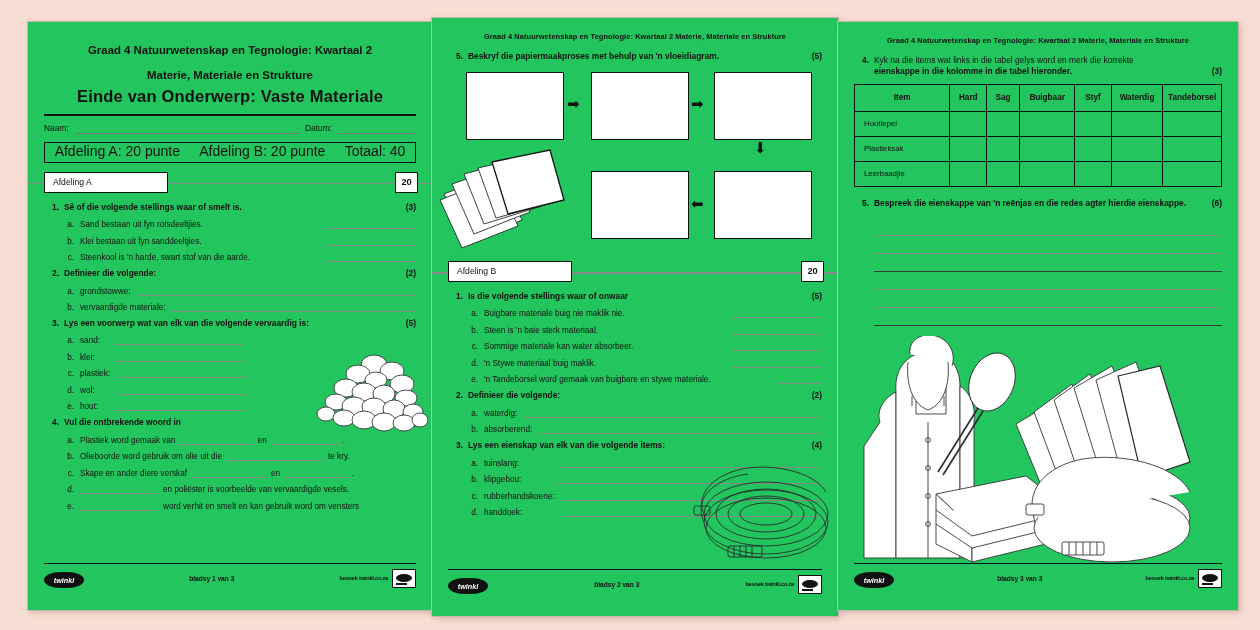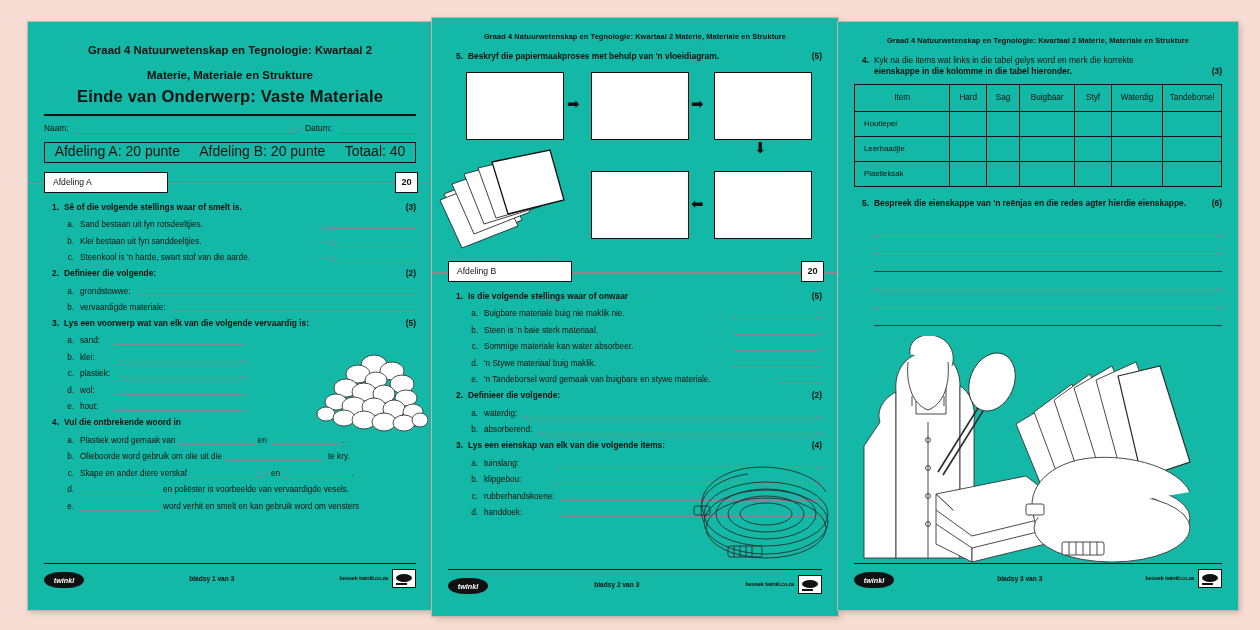--- a/index.html
+++ b/index.html
@@ -6,21 +6,21 @@
   body{
     width:1260px;height:630px;overflow:hidden;
     background:#f7ddd3;
     font-family:"Liberation Sans", sans-serif;
     -webkit-font-smoothing:antialiased;
   }
   .stage{position:relative;width:1260px;height:630px;}
 
   
   .page{
-    position:absolute;background:#14b8a6;
+    position:absolute;background:#22c55e;
     box-shadow:0 0 0 1px #c8b5ae, 2px 2px 6px rgba(120,80,70,.35);
     overflow:hidden;
   }
   #page1{left:28px;top:22px;width:404px;height:588px;}
   #page2{left:432px;top:18px;width:406px;height:598px;}
   #page3{left:838px;top:22px;width:400px;height:588px;}
 
   .inner{position:absolute;inset:0;padding:12px 16px 0 16px;box-sizing:border-box;}
 
   
@@ -100,21 +100,21 @@
   .rocks{position:absolute;right:4px;top:330px;width:112px;height:85px;}
 
   
   .flow{position:relative;height:186px;margin-top:4px;}
   .fbox{position:absolute;border:1.1px solid #111;background:#fff;}
   .arrow{position:absolute;font-size:15px;line-height:1;color:#111;}
 
   
   table.props{border-collapse:collapse;width:100%;margin-top:7px;}
   table.props th, table.props td{border:1.3px solid #111;height:22px;font-size:8.2px;color:#111;}
-  table.props th{font-weight:normal;text-align:center;padding:2px 3px;}
+  table.props th{font-weight:bold;text-align:center;padding:2px 3px;}
   table.props td.itemcell{text-align:left;padding-left:9px;font-size:7.8px;}
 
   .wlines{margin-top:9px;}
   .wline{border-bottom:1px solid #8c8c8c;height:17px;}
   .wline.dark{border-bottom:1.3px solid #3a3a3a;}
 
   svg{display:block;}
 </style>
 </head>
 <body>
@@ -508,30 +508,30 @@
           <tr>
             <td class="itemcell">Houtlepel</td>
             <td></td>
               <td></td>
             <td></td>
               <td></td>
             <td></td>
               <td></td>
           </tr>
           <tr>
-            <td class="itemcell">Leerbaadjie</td>
+            <td class="itemcell">Plastieksak</td>
             <td></td>
               <td></td>
             <td></td>
               <td></td>
             <td></td>
               <td></td>
           </tr>
           <tr>
-            <td class="itemcell">Plastieksak</td>
+            <td class="itemcell">Leerbaadjie</td>
             <td></td>
               <td></td>
             <td></td>
               <td></td>
             <td></td>
               <td></td>
           </tr>
         </tbody>
       </table>
 

